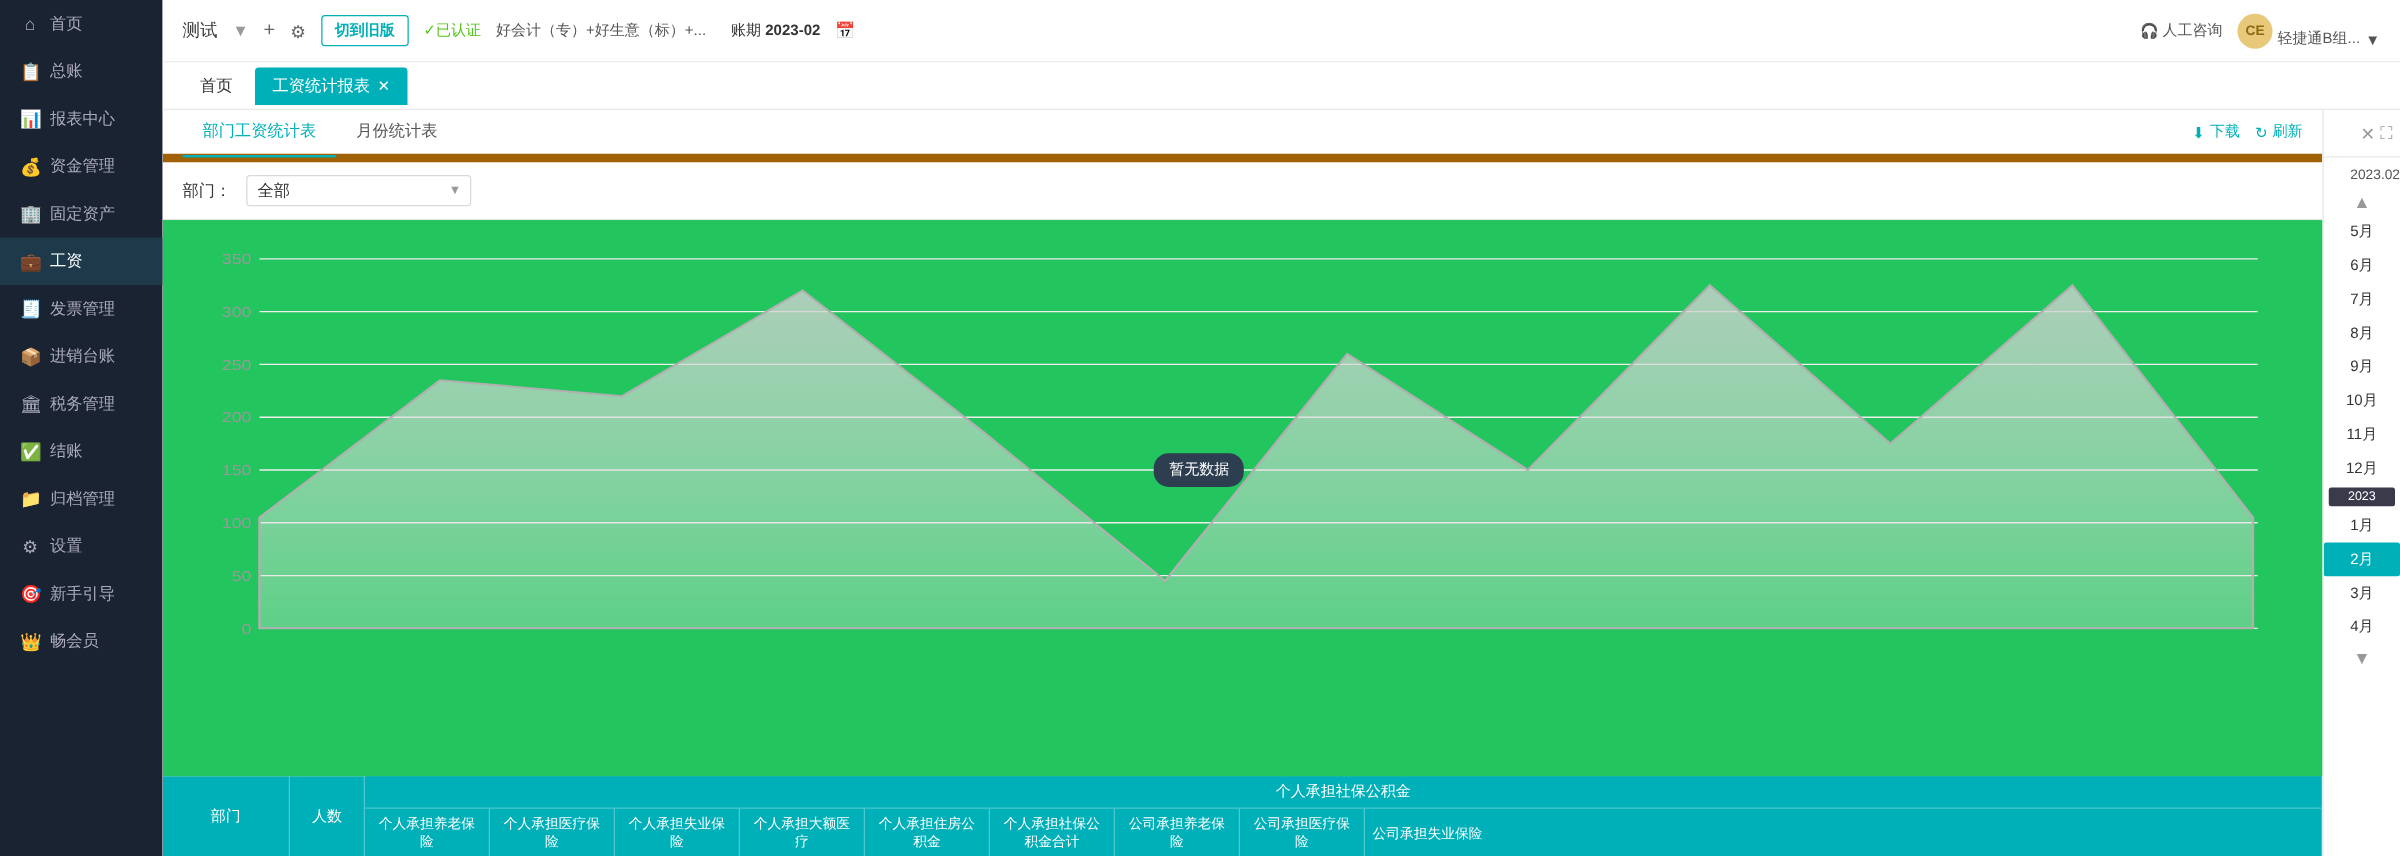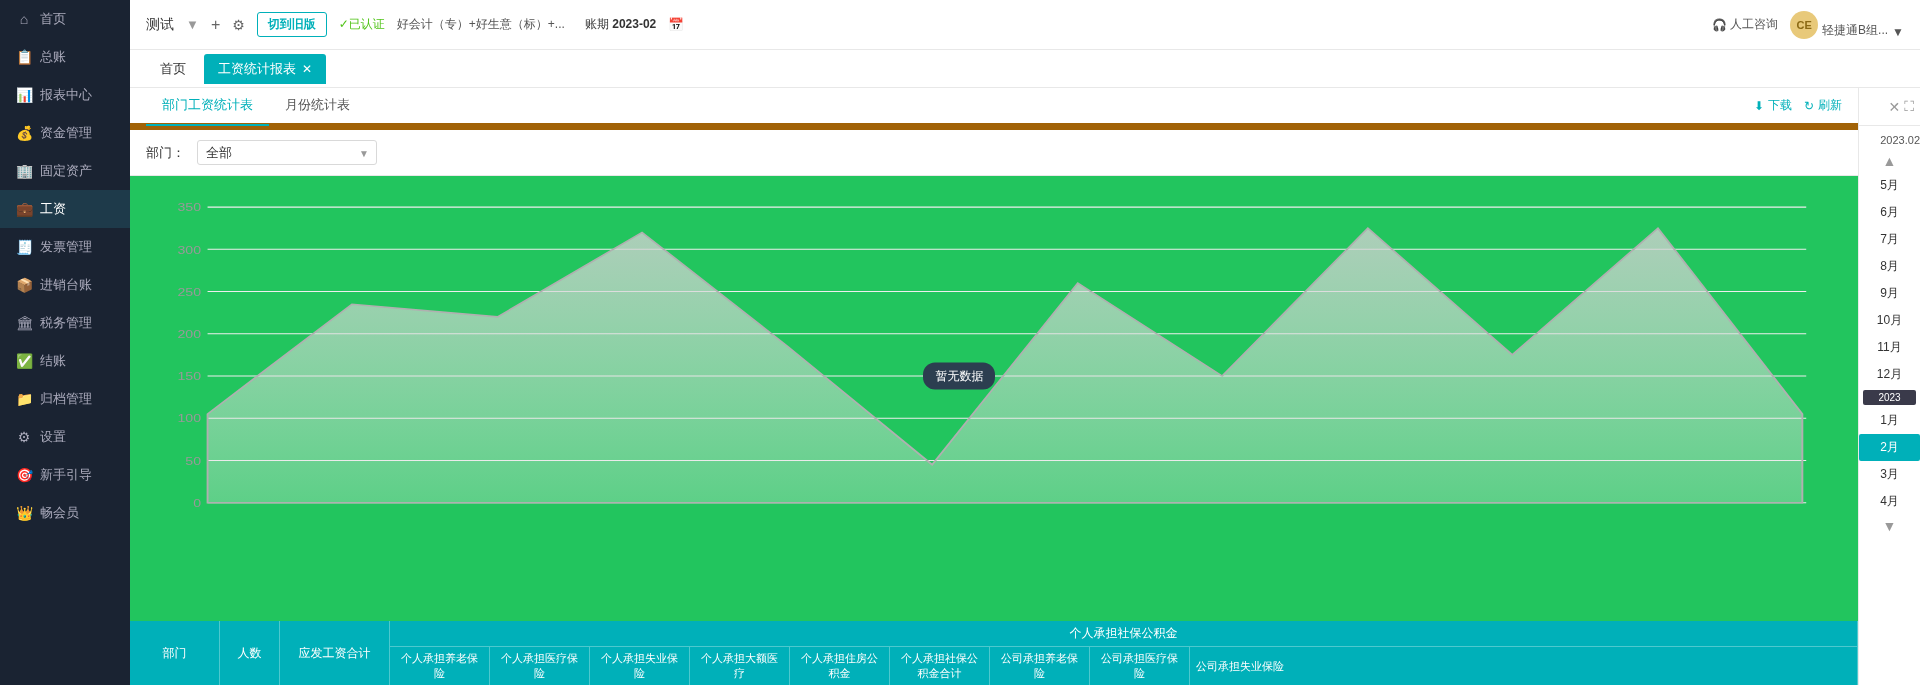--- a/index.html
+++ b/index.html
@@ -494,23 +494,22 @@
             </linearGradient>
           </defs>
 
           <polygon points="40,300 40,216 152,112 265,124 377,44 490,152 602,264 715,92 827,180 940,40 1052,160 1165,40 1277,216 1277,300" fill="url(#chartGrad)" stroke="#b0b0b0" stroke-width="1.5"></polygon>
         </svg>
         
         <div class="chart-tooltip" style="position:absolute;top:45%;left:48%;transform:translate(-50%,-50%);">暂无数据</div>
       </div>
 
       <div class="table-header">
-        <div class="th-cell" style="width:90px;">部门</div>
+        <div class="th-cell" style="width:102px;">部门</div>
         <div class="th-cell" style="width:60px;">人数</div>
-        <div class="th-cell" style="width:110px;">应发工资合计</div>
         <div class="th-group" style="flex:1;">
           <div class="th-group-title">个人承担社保公积金</div>
           <div class="th-group-cells" id="th-group-cells">
               <div class="th-group-cell">个人承担养老保险</div>
               <div class="th-group-cell">个人承担医疗保险</div>
               <div class="th-group-cell">个人承担失业保险</div>
               <div class="th-group-cell">个人承担大额医疗</div>
               <div class="th-group-cell">个人承担住房公积金</div>
               <div class="th-group-cell">个人承担社保公积金合计</div>
               <div class="th-group-cell">公司承担养老保险</div>

